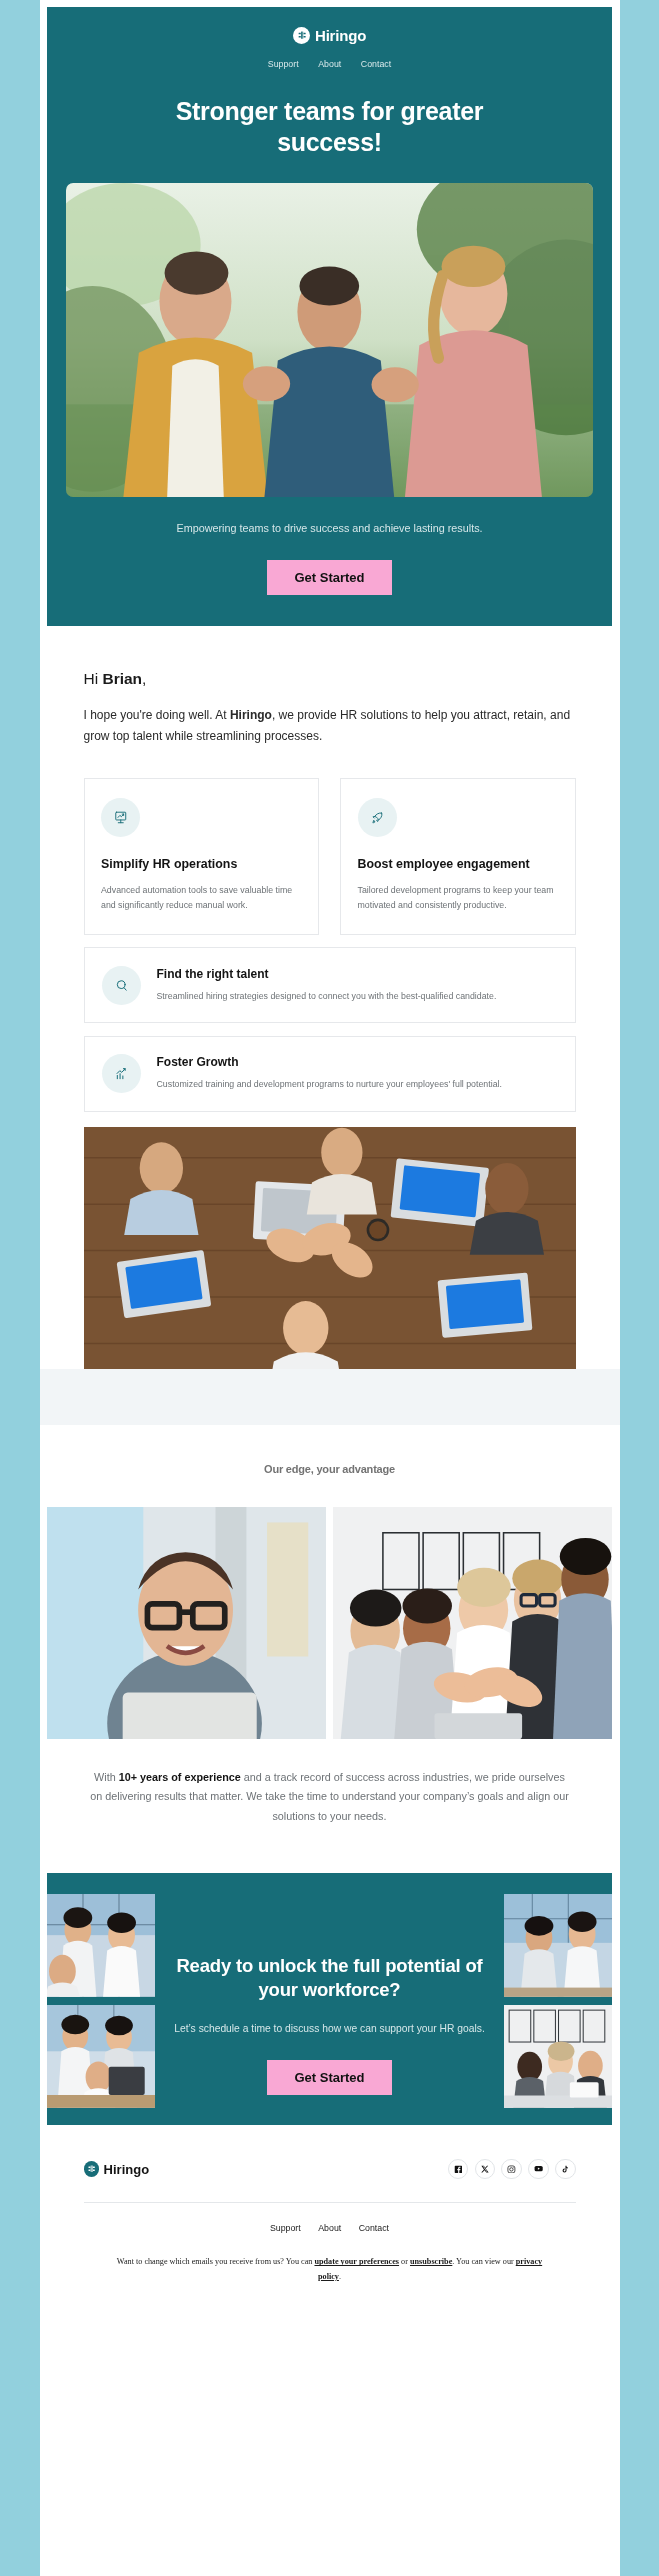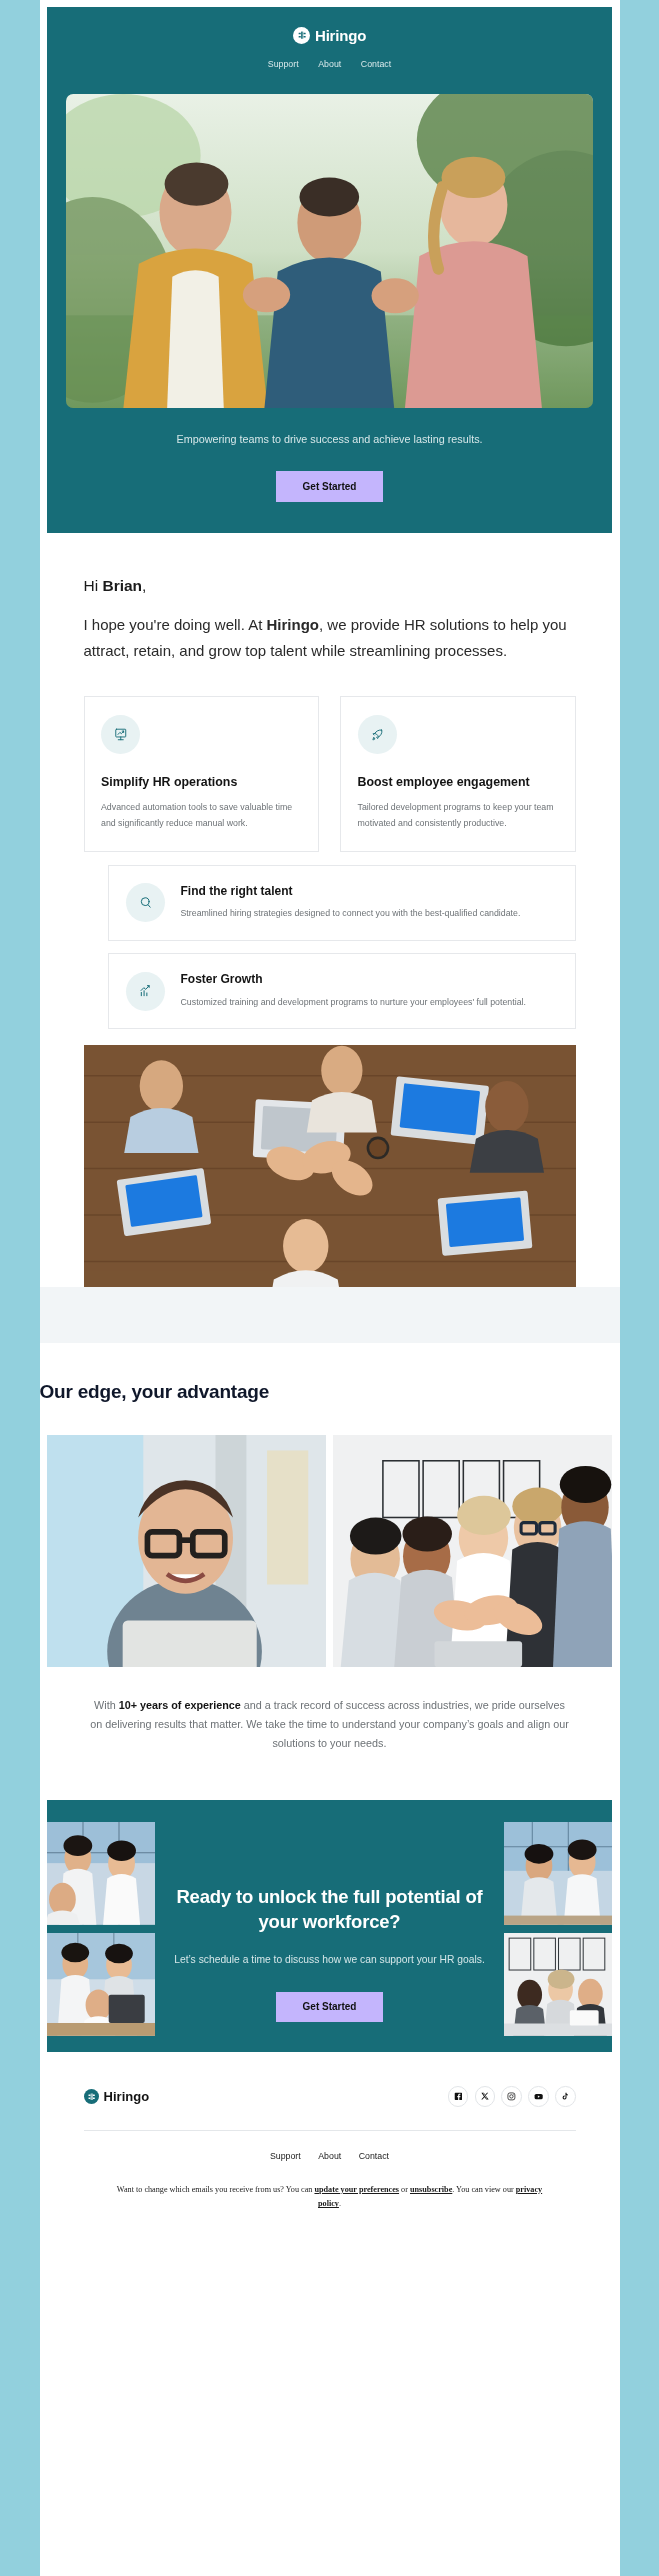--- a/index.html
+++ b/index.html
@@ -83,43 +83,43 @@
   .hero-sub {
     margin: 23px auto 0 auto;
     width: 340px;
     color: #d6e7e9;
     font-size: 10.8px;
     line-height: 1.6;
   }
   .btn-yellow {
     display: inline-block;
     margin-top: 23px;
-    background: #c4b5fd;
+    background: #f9a8d4;
     color: #111111;
-    font-size: 10px;
+    font-size: 13px;
     font-weight: 700;
     padding: 9.8px 27px;
     text-decoration: none;
     border: none;
     cursor: pointer;
     font-family: "Liberation Sans", sans-serif;
   }
 
   
   .body-pad { padding: 0 44px; }
   .greeting {
     margin-top: 44px;
     font-size: 15.5px;
     color: #1b1b1b;
     font-weight: 400;
   }
   .greeting b { font-weight: 700; }
   .intro {
     margin-top: 17.5px;
-    font-size: 15px;
+    font-size: 12px;
     line-height: 1.72;
     color: #2a2a2a;
   }
   .intro b { font-weight: 700; }
 
   
   .cards-2 {
     display: flex;
     gap: 21px;
     margin-top: 32px;
@@ -151,21 +151,20 @@
   }
 
   .card-wide {
     margin-top: 12.4px;
     border: 0.5px solid #e6e8eb;
     background: #ffffff;
     padding: 17.5px 17.5px;
     display: flex;
     align-items: center;
     gap: 15.5px;
-    margin-left: 24px;
   }
   .card-wide .icon-circle { flex: 0 0 auto; }
   .card-wide h3 {
     font-size: 12px;
     color: #141414;
     font-weight: 700;
   }
   .card-wide p {
     margin-top: 8.2px;
     font-size: 8.8px;
@@ -177,23 +176,24 @@
     margin-top: 15.5px;
     height: 242px;
     overflow: hidden;
   }
 
   
   .band { height: 56px; background: #f2f5f7; }
 
   
   .edge-title {
-    font-size: 19px;
+    text-align: center;
+    font-size: 11px;
     font-weight: 700;
-    color: #0f172a;
+    color: #737373;
     padding: 38px 0 0 0;
     letter-spacing: -0.2px;
   }
   .edge-imgs {
     margin-top: 32px;
     display: flex;
     gap: 7.2px;
     padding: 0 7.2px;
     height: 232px;
   }
@@ -306,20 +306,21 @@
       </span>
       <span class="logo-word">Hiringo</span>
     </div>
 
     <div class="hero-nav">
       <a href="#">Support</a>
       <a href="#">About</a>
       <a href="#">Contact</a>
     </div>
 
+    <h1 class="hero-title">Stronger teams for greater success!</h1>
 
     <div class="hero-img-wrap">
       <svg class="photo" viewBox="0 0 1042 610" preserveAspectRatio="xMidYMid slice">
         <defs>
           <linearGradient id="hbg" x1="0" y1="0" x2="0" y2="1">
             <stop offset="0" stop-color="#e9f1e6"></stop>
                 <stop offset="0.5" stop-color="#cfe0c6"></stop>
                 <stop offset="1" stop-color="#7ba068"></stop>
           </linearGradient>
         </defs>

